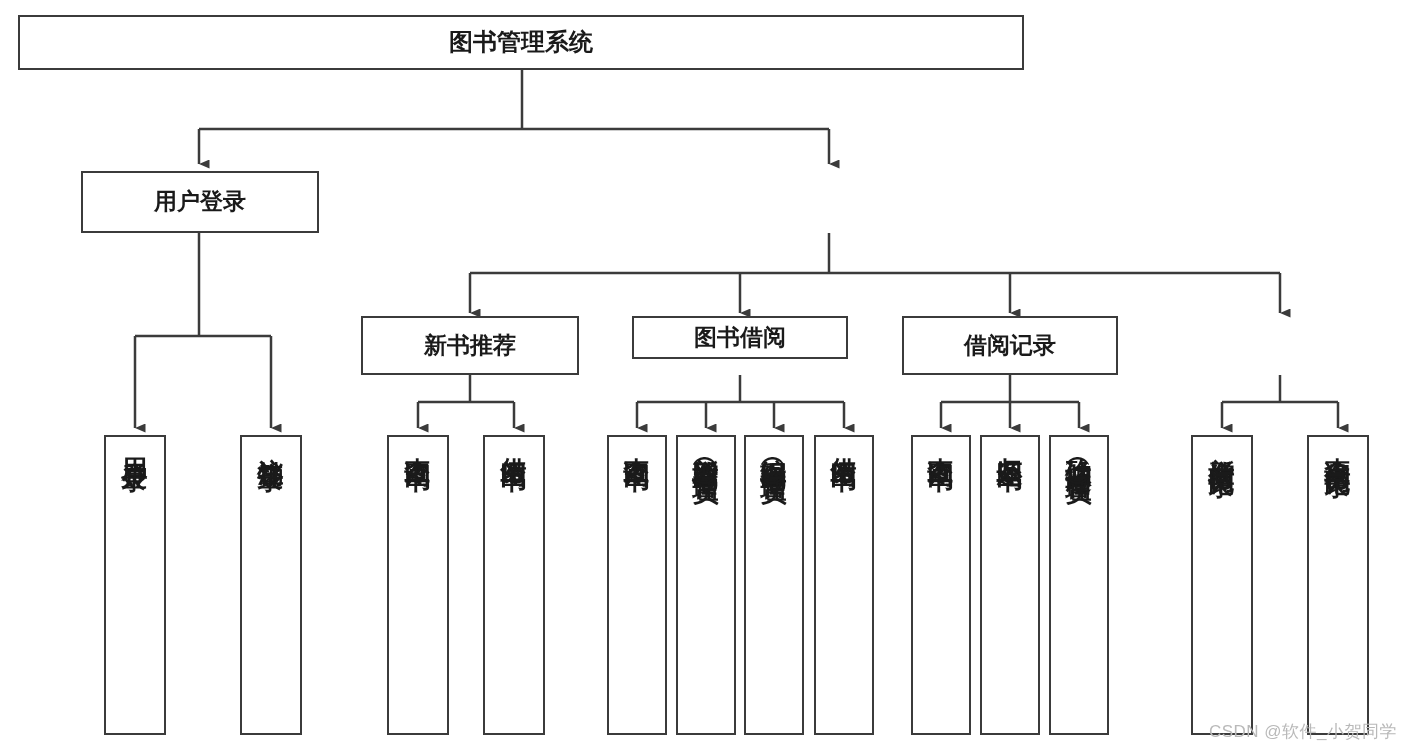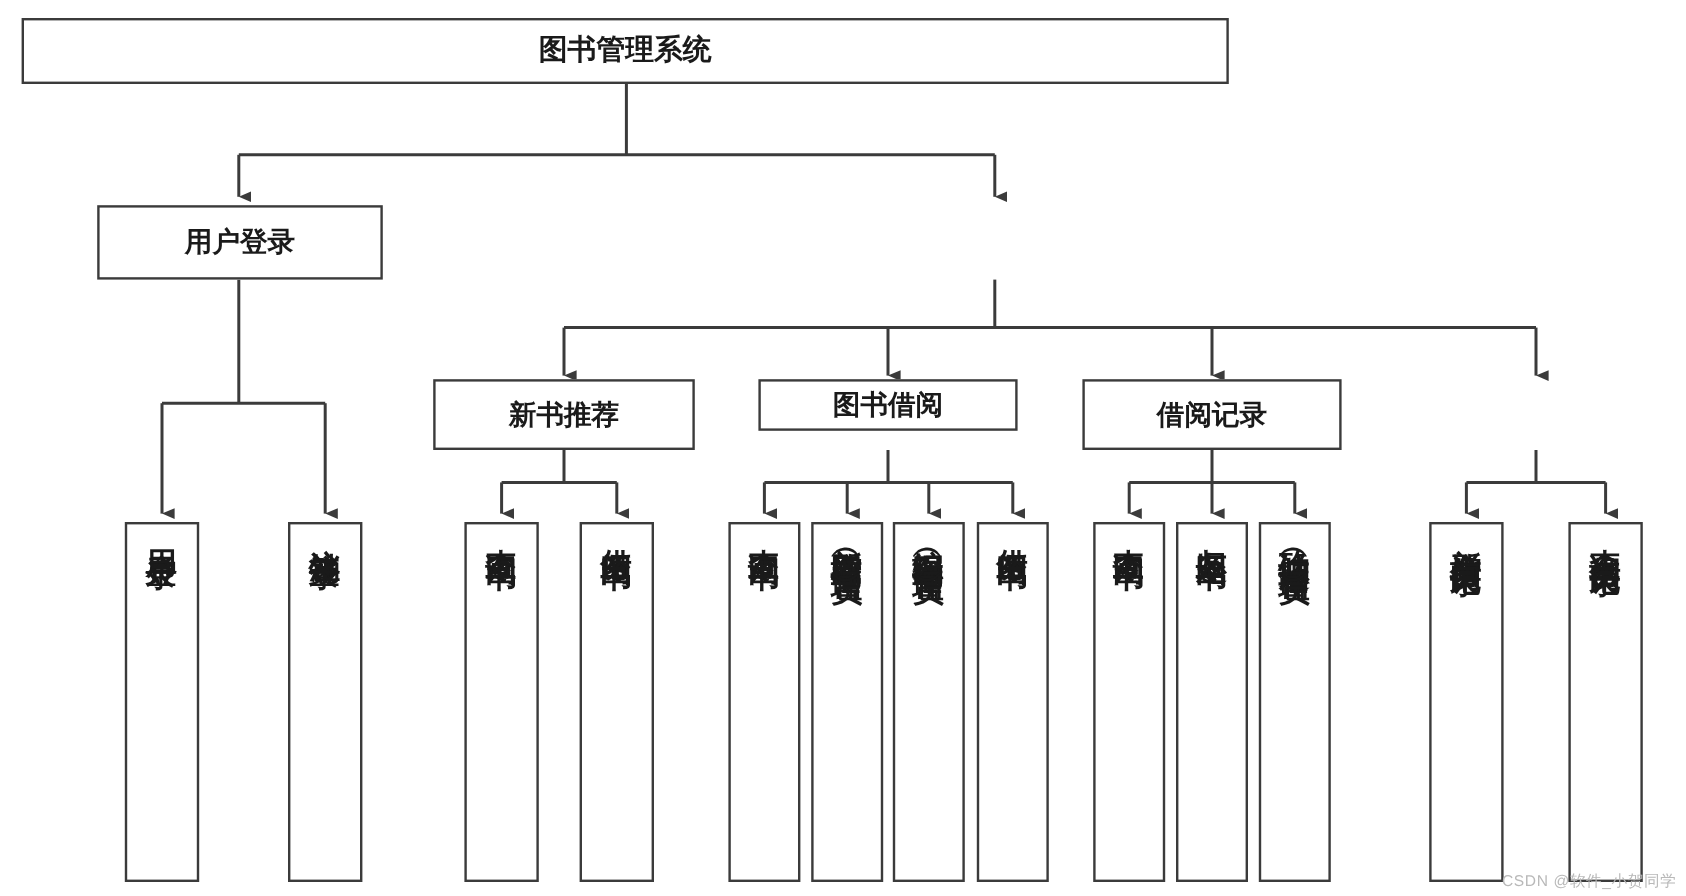--- a/index.html
+++ b/index.html
@@ -59,21 +59,21 @@
     text-orientation: upright;
     font-size: 26px;
     letter-spacing: 3px;
     line-height: 1;
     white-space: nowrap;
   }
   .watermark {
     position: absolute;
     right: 8px;
     bottom: 4px;
-    font-size: 13px;
+    font-size: 17px;
     color: #b9b9b9;
     letter-spacing: 0.5px;
     white-space: nowrap;
   }
 </style>
 </head>
 <body>
 
 <div id="diagram-root">
 

